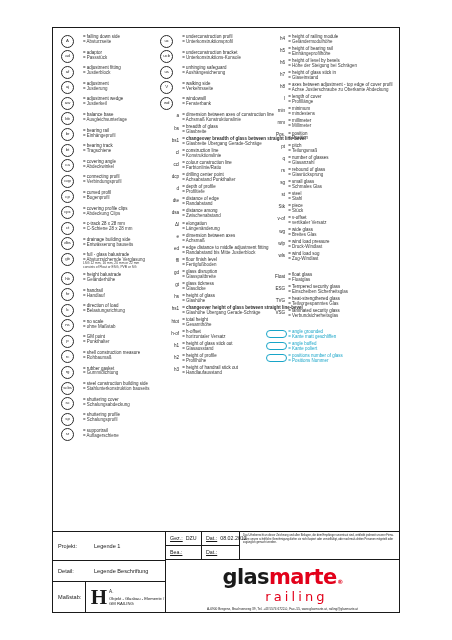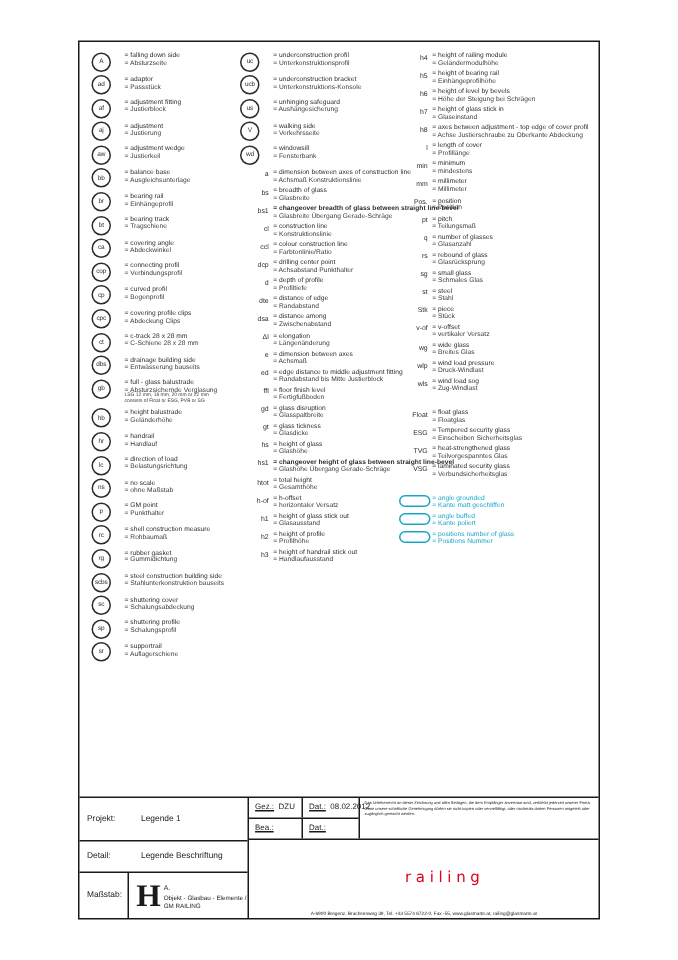--- a/index.html
+++ b/index.html
@@ -221,21 +221,21 @@
     line-height: 1;
     letter-spacing: -0.6px;
     display: flex;
     align-items: baseline;
   }
   .brand-glas { color: #1a1a1a; }
   .brand-marte { color: #e2001a; }
   .brand-reg { color: #e2001a; font-size: 6px; vertical-align: super; margin-left: 0.5px; }
   .brand-sub {
     color: #e2001a;
-    font-size: 10px;
+    font-size: 13px;
     letter-spacing: 3.1px;
     margin-top: 1px;
     margin-left: 28px;
     font-family: "DejaVu Sans", sans-serif;
   }
   .brand-addr {
     position: absolute;
     bottom: 1px; left: 0; right: 0;
     text-align: center;
     font-size: 3.2px;
@@ -1014,20 +1014,25 @@
               </span>
               <span class="meta-cell">
                 <span class="meta-key">Dat.:</span>
                 <span class="meta-val"></span>
               </span>
             </div>
           </div>
           <div id="tb-copy">Das Urheberrecht an dieser Zeichnung und allen Beilagen, die dem Empfänger anvertraut sind, verbleibt jederzeit unserer Firma. Ohne unsere schriftliche Genehmigung dürfen sie nicht kopiert oder vervielfältigt, oder nochmals dritten Personen mitgeteilt oder zugänglich gemacht werden.</div>
         </div>
         <div id="tb-logo">
+          <div class="brand">
+            <span class="brand-glas">glas</span>
+              <span class="brand-marte">marte</span>
+              <span class="brand-reg">®</span>
+          </div>
           <div class="brand-sub">railing</div>
           <div class="brand-addr">A-6900 Bregenz, Brachsenweg 39, Tel. +43 5574 6722-0, Fax -55, www.glasmarte.at, railing@glasmarte.at</div>
         </div>
       </div>
     </div>
 
   </div>
 </div>
 
 </body></html>

